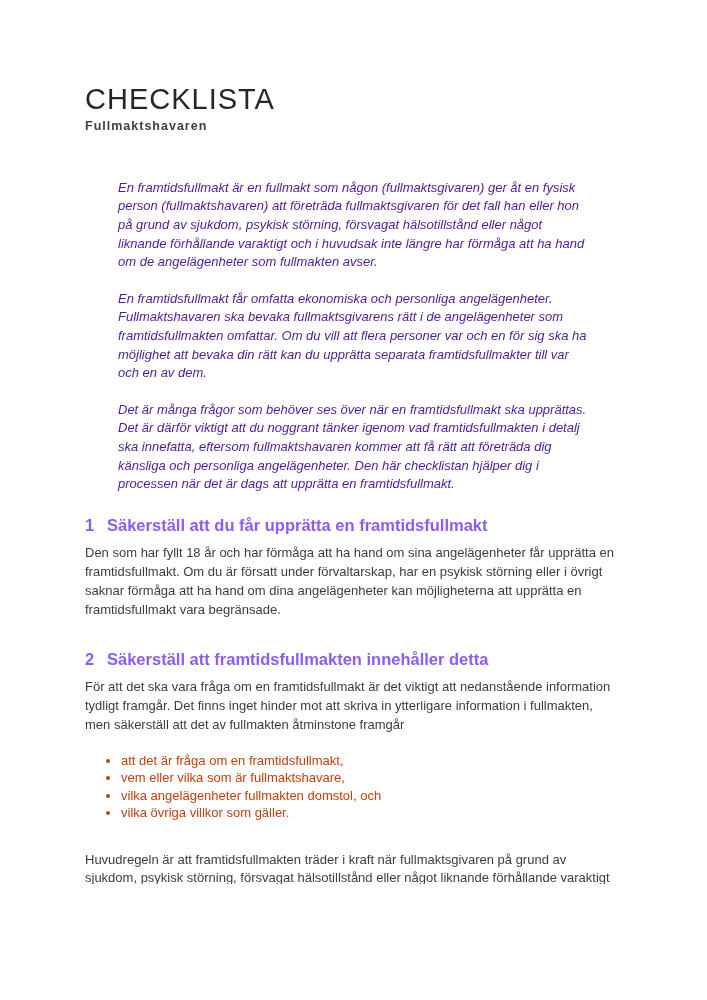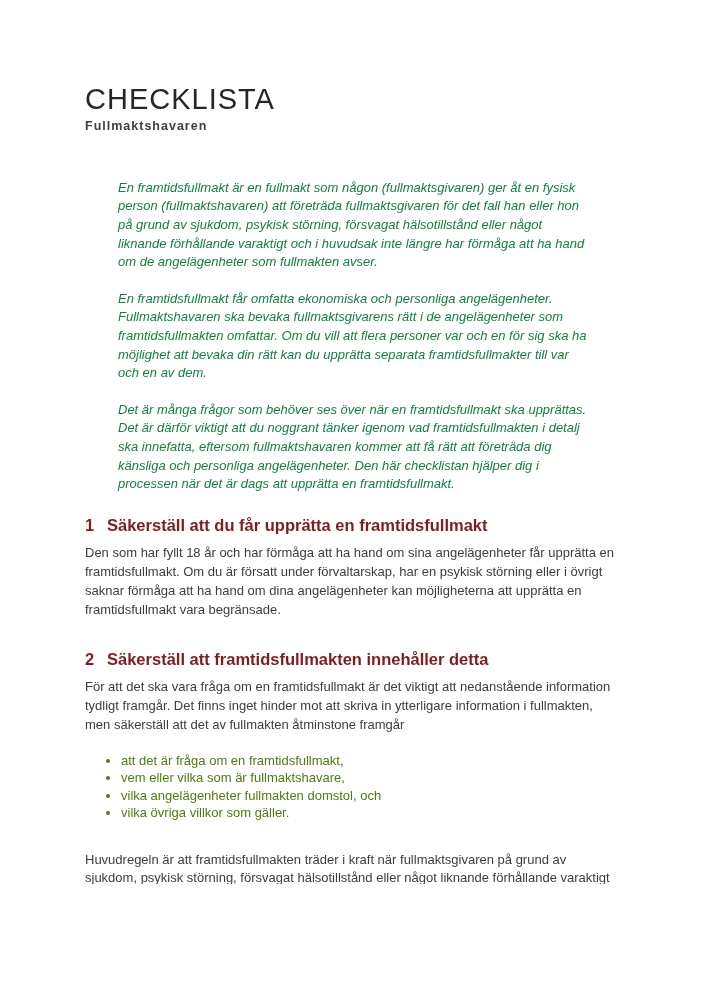--- a/index.html
+++ b/index.html
@@ -36,34 +36,34 @@
   }
   .intro {
     margin: 46px 0 0 33px;
     width: 474px;
   }
   .intro p {
     margin: 0 0 18px 0;
     font-style: italic;
     font-size: 13px;
     line-height: 18.6px;
-    color: #15803d;
+    color: #4c1d95;
   }
   .section {
     margin-top: 21px;
     width: 543px;
   }
   .section + .section {
     margin-top: 29px;
   }
   .sec-heading {
     margin: 0 0 9px 0;
     font-size: 16.5px;
     font-weight: 600;
-    color: #7f1d1d;
+    color: #8b5cf6;
     line-height: 1.25;
   }
   .sec-num {
     display: inline-block;
     min-width: 22px;
   }
   .section p.body {
     margin: 0 8px 17px 0;
     font-size: 13px;
     line-height: 18.8px;
@@ -73,21 +73,21 @@
     margin-bottom: 0;
   }
   ul.bullets {
     margin: 14px 0 0 0;
     padding-left: 36px;
     list-style: disc;
   }
   ul.bullets li {
     font-size: 13px;
     line-height: 17.5px;
-    color: #4d7c0f;
+    color: #c2410c;
   }
   .page-number {
     position: absolute;
     left: 0;
     right: 0;
     top: 916px;
     text-align: right;
     font-size: 11.5px;
     color: #3d3d3d;
   }

